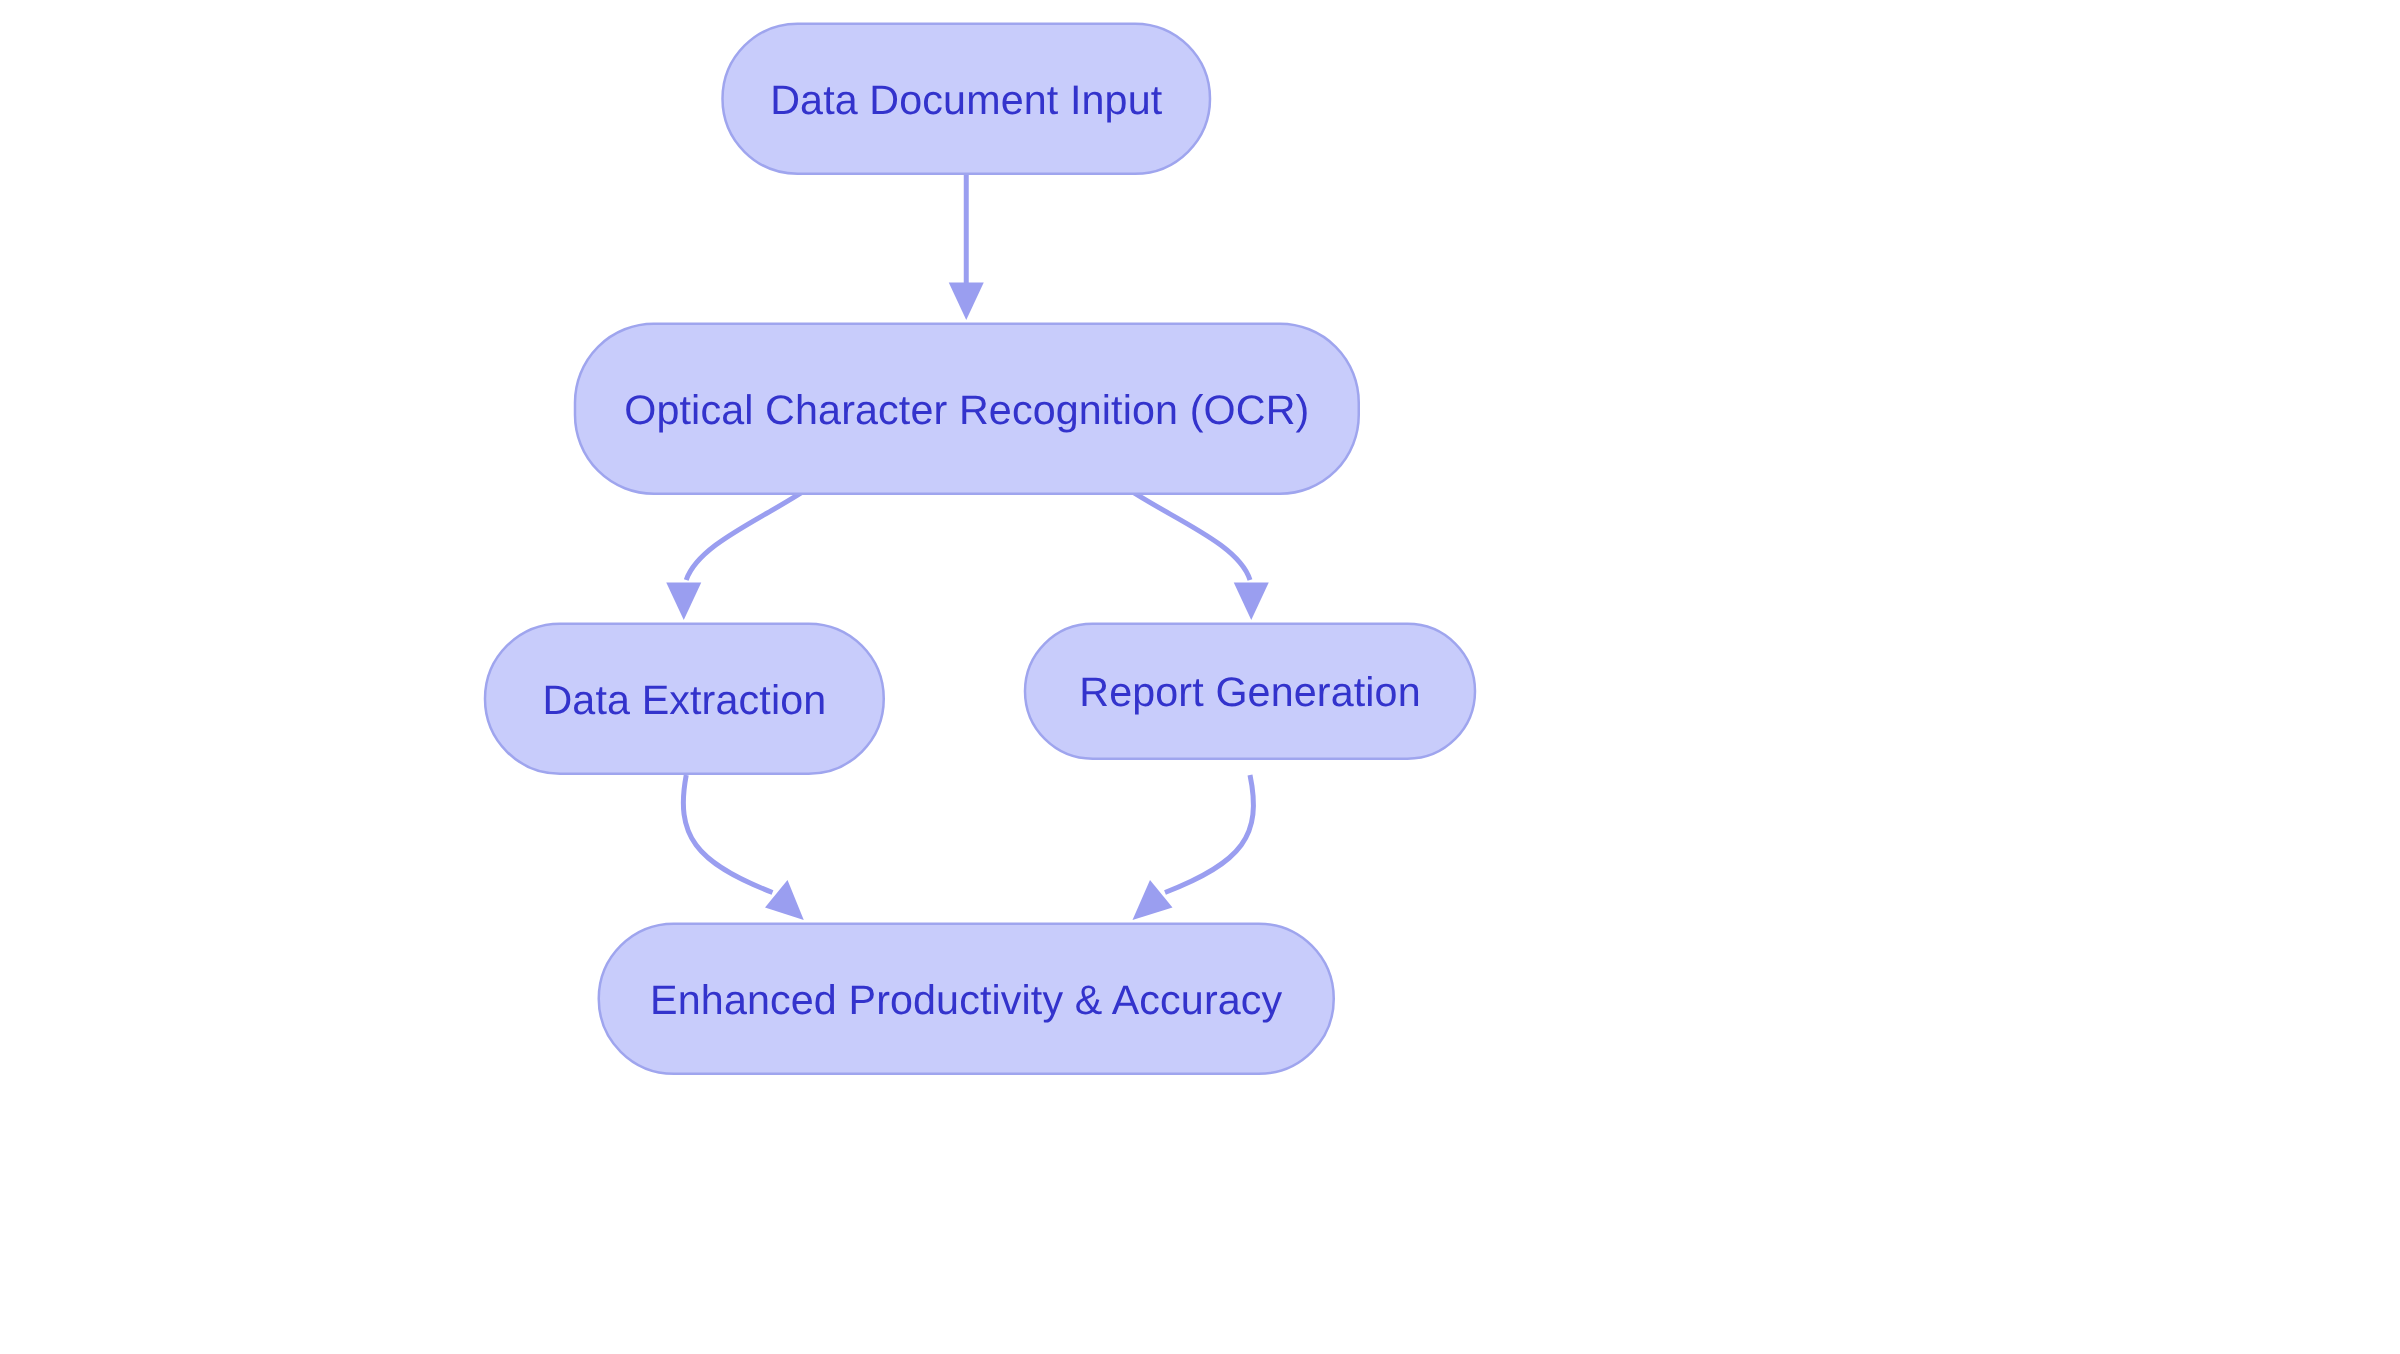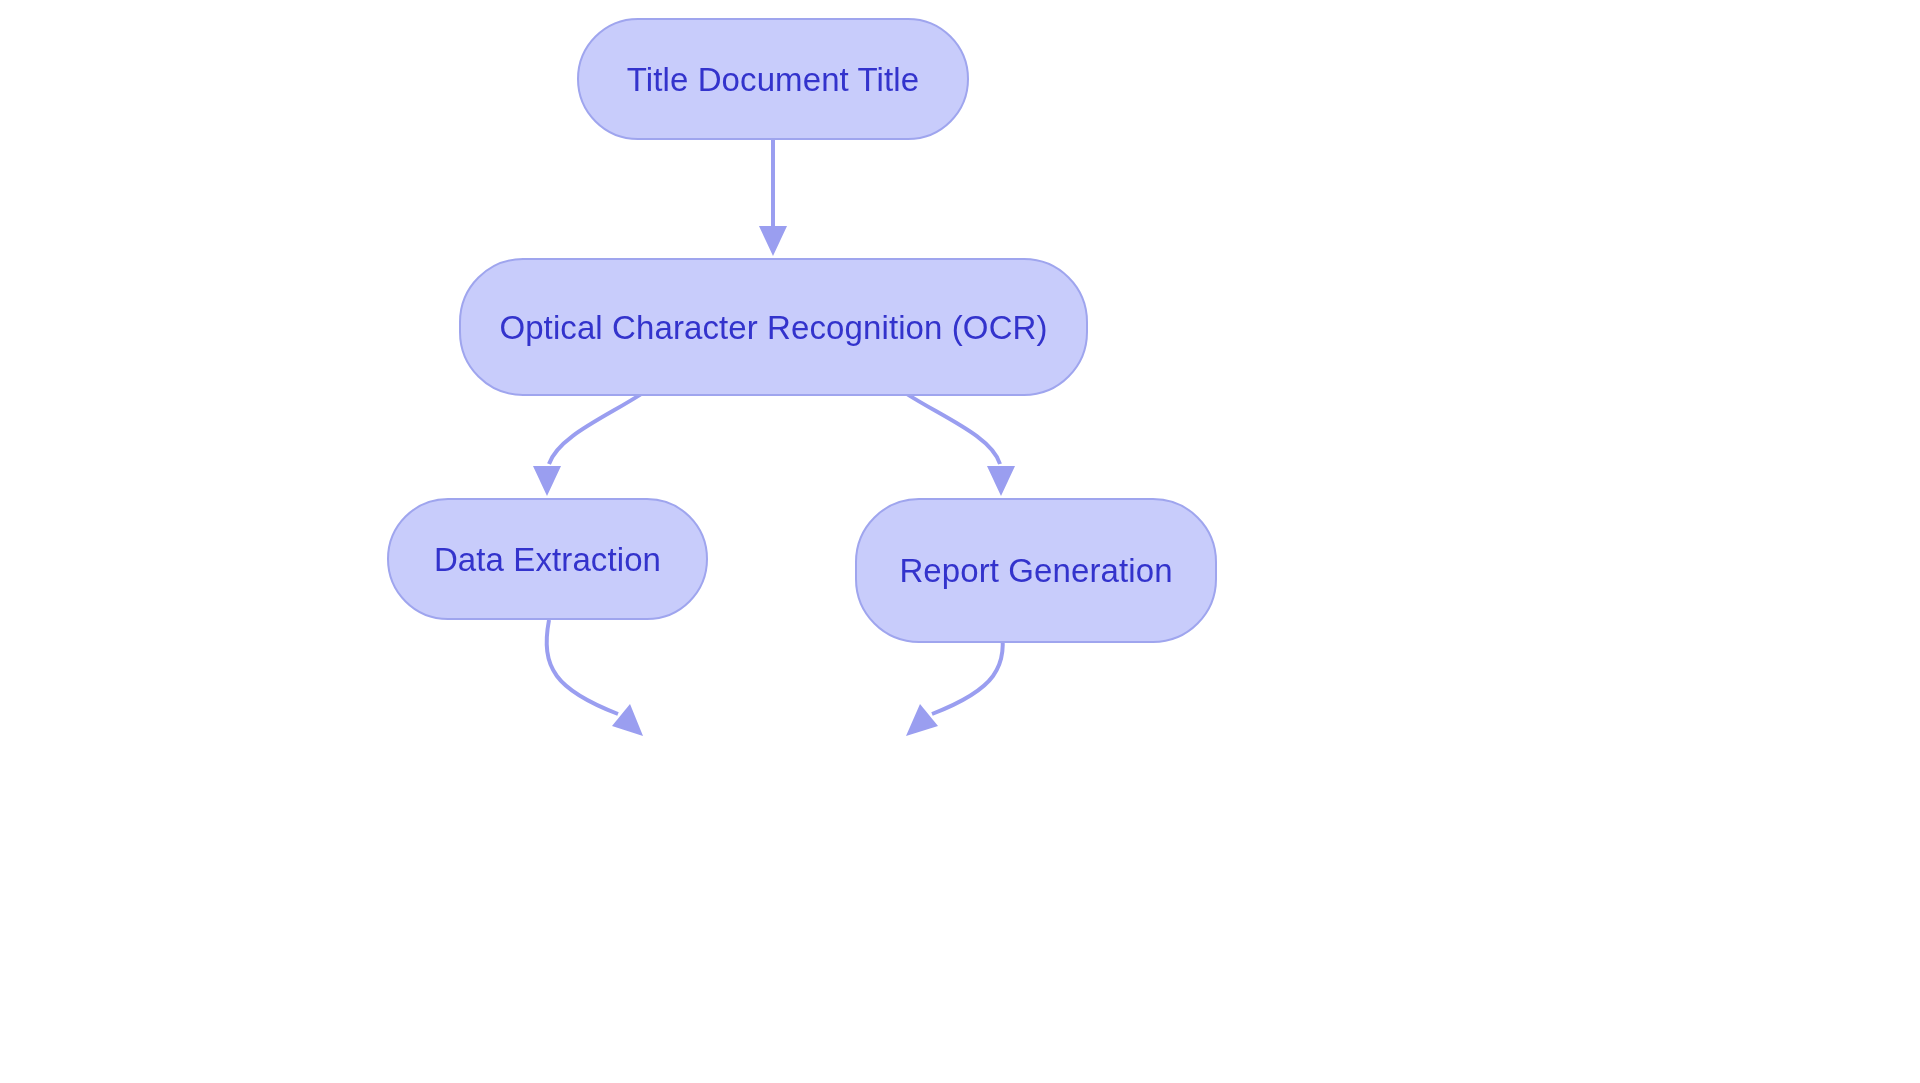--- a/index.html
+++ b/index.html
@@ -44,21 +44,21 @@
     font-size: 33px;
     font-weight: 400;
     letter-spacing: 0.1px;
     white-space: nowrap;
     line-height: 1;
   }
   
   #node-start      { left: 577px;  top: 18px;  width: 392px; height: 122px; }
   #node-ocr        { left: 459px;  top: 258px; width: 629px; height: 138px; }
   #node-extraction { left: 387px;  top: 498px; width: 321px; height: 122px; }
-  #node-report     { left: 855px;  top: 498px; width: 362px; height: 145px; }
+  #node-report     { left: 819px;  top: 498px; width: 362px; height: 110px; }
   #node-outcome    { left: 478px;  top: 738px; width: 590px; height: 122px; }
 
   .edge-path {
     fill: none;
     stroke: #9a9ef0;
     stroke-width: 4;
     stroke-linecap: butt;
   }
   .edge-arrow {
     fill: #9a9ef0;
@@ -92,29 +92,32 @@
       <polygon class="edge-arrow" points="643,736 612,726 630,704"></polygon>
     </g>
 
     <g>
       <path class="edge-path" d="M 1000,620 C 1010,668 994,690 932,714"></path>
       <polygon class="edge-arrow" points="906,736 920,704 938,726"></polygon>
     </g>
   </svg>
 
   <div class="flow-node" id="node-start">
-    <span class="node-label">Title Document Title</span>
+    <span class="node-label">Data Document Input</span>
   </div>
 
   <div class="flow-node" id="node-ocr">
     <span class="node-label">Optical Character Recognition (OCR)</span>
   </div>
 
   <div class="flow-node" id="node-extraction">
     <span class="node-label">Data Extraction</span>
   </div>
 
   <div class="flow-node" id="node-report">
     <span class="node-label">Report Generation</span>
   </div>
 
+  <div class="flow-node" id="node-outcome">
+    <span class="node-label">Enhanced Productivity &amp; Accuracy</span>
+  </div>
 
 </div>
 
 </body></html>

